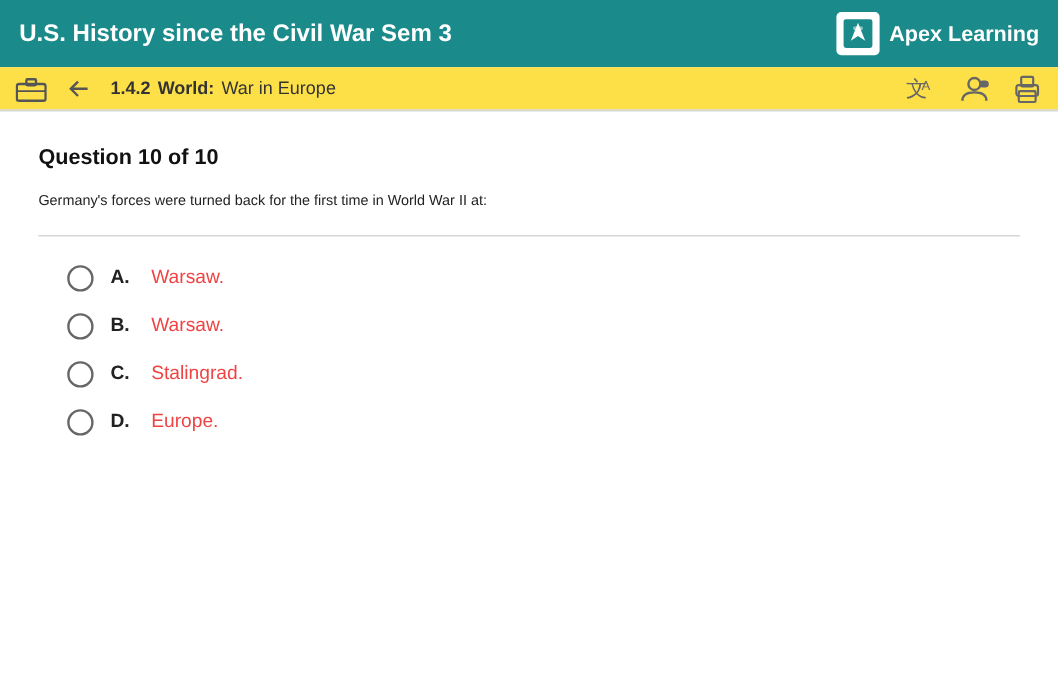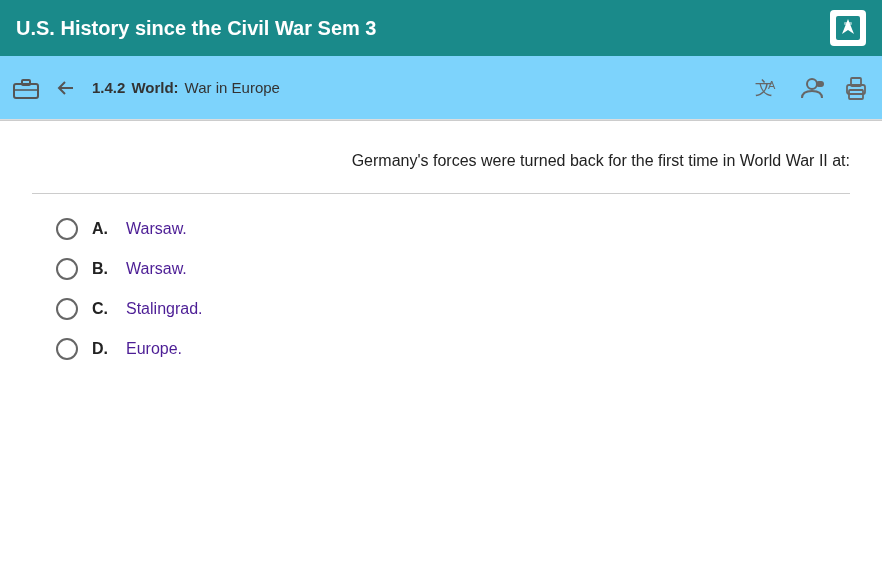--- a/index.html
+++ b/index.html
@@ -51,22 +51,22 @@
       justify-content: center;
     }
 
     .apex-logo-icon svg {
       width: 28px;
       height: 28px;
     }
 
     
     .nav-bar {
-      background-color: #7dd3fc;
-      height: 64px;
+      background-color: #fde047;
+      height: 36px;
       display: flex;
       align-items: center;
       padding: 0 12px;
       border-bottom: 1px solid #ddd;
       gap: 12px;
     }
 
     .nav-icon {
       width: 28px;
       height: 28px;
@@ -125,25 +125,24 @@
     }
 
     .question-label {
       font-size: 18px;
       font-weight: bold;
       margin-bottom: 16px;
       color: #111;
     }
 
     .question-text {
-      font-size: 16px;
+      font-size: 12px;
       color: #222;
       margin-bottom: 20px;
       line-height: 1.5;
-      text-align: right;
     }
 
     .answer-divider {
       height: 1px;
       background: #ccc;
       margin-bottom: 24px;
     }
 
     .answers-list {
       list-style: none;
@@ -171,36 +170,37 @@
       flex-shrink: 0;
       cursor: pointer;
     }
 
     .answer-letter {
       font-weight: bold;
       min-width: 20px;
     }
 
     .answer-text {
-      color: #4c1d95;
+      color: #ef4444;
     }
   </style>
 </head>
 <body>
 
 <header class="top-header">
   <span class="top-header-title">U.S. History since the Civil War Sem 3</span>
   <div class="apex-logo">
     <div class="apex-logo-icon">
       <svg viewBox="0 0 28 28" xmlns="http://www.w3.org/2000/svg">
         <rect x="2" y="2" width="24" height="24" rx="2" fill="#1a8a8a"></rect>
         <polygon points="14,5 20,20 14,16 8,20" fill="white"></polygon>
         <rect x="10" y="8" width="8" height="3" rx="1" fill="white" opacity="0.5"></rect>
       </svg>
     </div>
+    <span>Apex Learning</span>
   </div>
 </header>
 
 <nav class="nav-bar">
 
   <div class="nav-icon">
     <svg width="26" height="22" viewBox="0 0 26 22" xmlns="http://www.w3.org/2000/svg">
       <rect x="1" y="7" width="24" height="14" rx="2" fill="none" stroke="#555" stroke-width="2"></rect>
       <rect x="9" y="3" width="8" height="5" rx="1" fill="none" stroke="#555" stroke-width="2"></rect>
       <line x1="1" y1="13" x2="25" y2="13" stroke="#555" stroke-width="1.5"></line>
@@ -245,20 +245,21 @@
         <rect x="3" y="9" width="18" height="9" rx="2" fill="none" stroke="#666" stroke-width="1.8"></rect>
         <circle cx="18" cy="14" r="1" fill="#666"></circle>
       </svg>
     </div>
   </div>
 </nav>
 
 <div class="divider-thin"></div>
 
 <main class="main-content">
+  <div class="question-label">Question 10 of 10</div>
   <div class="question-text">Germany's forces were turned back for the first time in World War II at:</div>
 
   <div class="answer-divider"></div>
 
   <ul class="answers-list" id="answers-list">
   <li class="answer-item">
         <div class="radio-circle"></div>
         <span class="answer-letter">A.</span>
         <span class="answer-text">Warsaw.</span>
       </li>

